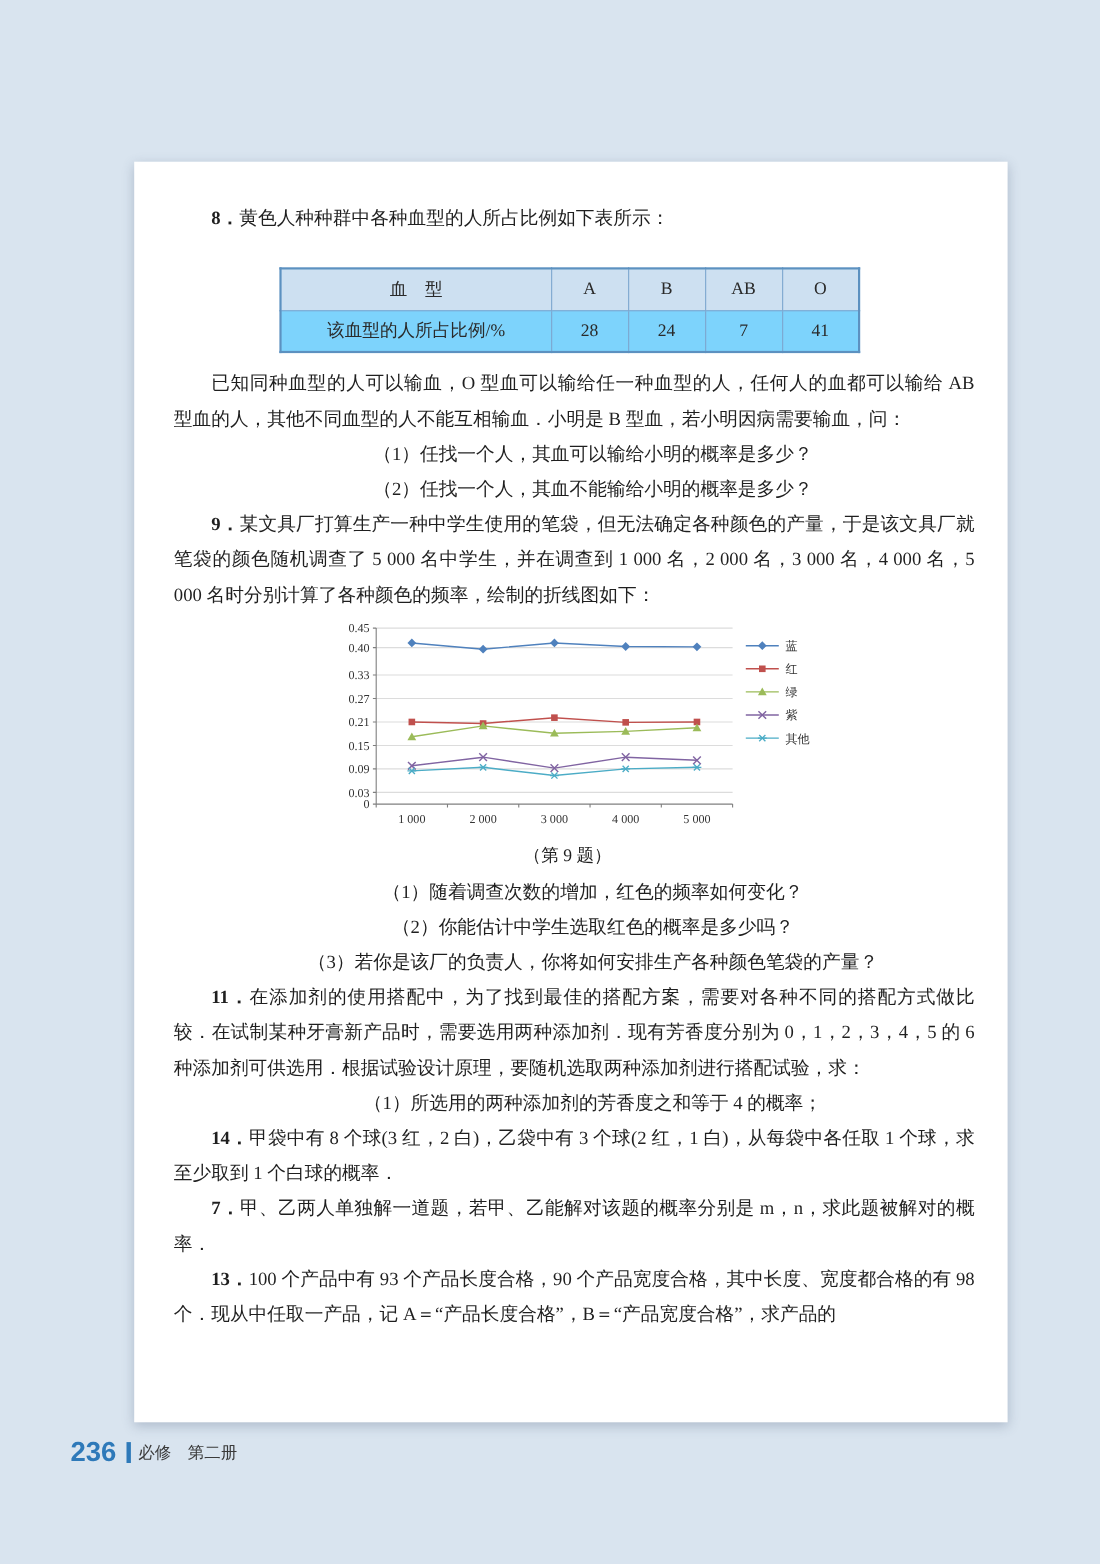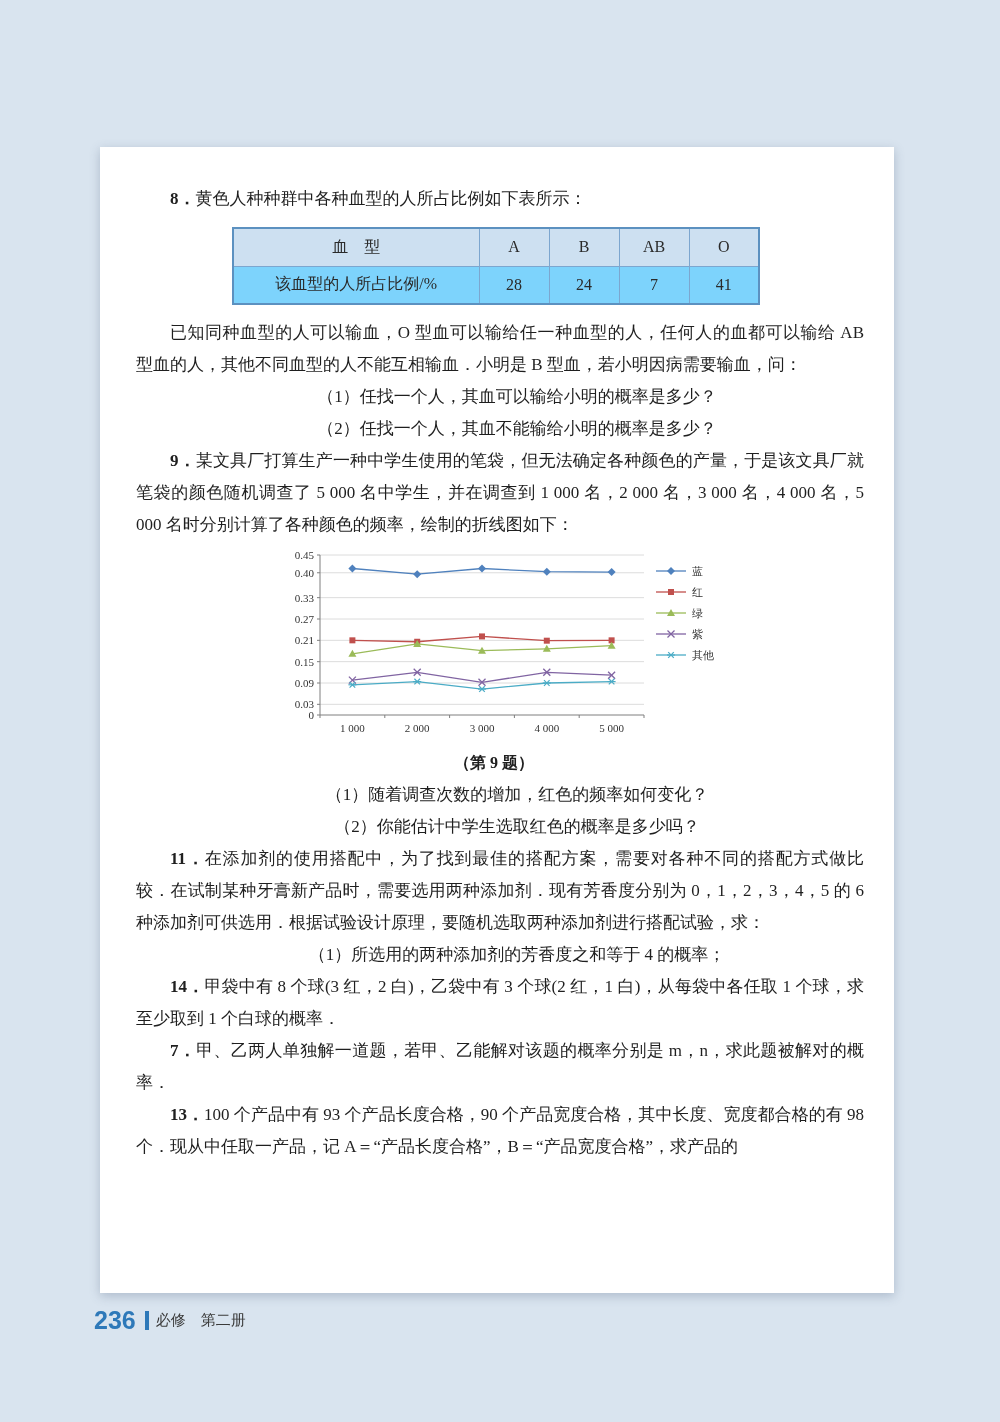--- a/index.html
+++ b/index.html
@@ -5,44 +5,44 @@
   * { margin:0; padding:0; box-sizing:border-box; }
   html,body { width:1000px; height:1422px; }
   body {
     background:#d9e4ef;
     font-family:"Liberation Serif","DejaVu Serif",serif;
     color:#1f1f1f;
     position:relative;
     overflow:hidden;
   }
   .page {
-    position:absolute; left:100px; top:147px;
+    position:absolute; left:122px; top:147px;
     width:794px; height:1146px;
     background:#ffffff;
     box-shadow:0 3px 10px rgba(60,80,110,.28);
     padding:36px 30px 16px 36px;
     overflow:hidden;
   }
   .para { font-size:17px; line-height:32px; text-align:justify; }
   .indent { text-indent:2em; }
   .qline { font-size:17px; line-height:32px; text-indent:2em;text-align:center; }
   b.num { font-weight:bold; }
 
-  .blood-table { border-collapse:collapse; margin:12px 0 12px 96px; border:2px solid #5c91c0; }
+  .blood-table { border-collapse:collapse; margin:28px 0 12px 96px; border:2px solid #5c91c0; }
   .blood-table td { border:1px solid #7ca6cf; text-align:center; font-size:16px; color:#2a2a2a; height:38px; }
   .blood-table td.c0 { width:246px; }
   .blood-table td.cv { width:70px; }
   .blood-table tr.thead td { background:#cde0f1; }
   .blood-table tr.trow td { background:#7dd3fc; }
 
   .chart { margin:6px 0 0 138px; width:470px; height:200px; }
   .chart svg text { font-family:"Liberation Serif","DejaVu Serif",serif; fill:#333; }
-  .chart-caption { font-size:16px; line-height:32px; width:440px; margin-left:138px; text-align:center;font-weight:bold; }
-
-  .footer { position:absolute; left:94px; top:1306px; white-space:nowrap; }
+  .chart-caption { font-size:16px; line-height:32px; width:440px; margin-left:138px; text-align:center; }
+
+  .footer { position:absolute; left:64px; top:1306px; white-space:nowrap; }
   .footer .pnum {
     font-family:"Liberation Sans","DejaVu Sans",sans-serif;
     font-size:25px; font-weight:bold; color:#2e79b9; vertical-align:middle;
   }
   .footer .fbar {
     display:inline-block; width:4px; height:19px; background:#2e79b9;
     margin:0 7px 0 9px; vertical-align:middle;
   }
   .footer .ftext { font-size:15px; color:#3a3a3a; vertical-align:middle; }
 </style>
@@ -179,20 +179,21 @@
         <line x1="382" y1="108" x2="412" y2="108" stroke="#4BACC6" stroke-width="1.3"></line>
         <line x1="393" y1="108" x2="401" y2="108" stroke="#4BACC6" stroke-width="1.2"></line>
         <line x1="394.2" y1="105.2" x2="399.8" y2="110.8" stroke="#4BACC6" stroke-width="1.2"></line>
         <line x1="394.2" y1="110.8" x2="399.8" y2="105.2" stroke="#4BACC6" stroke-width="1.2"></line>
         <text x="418" y="112" text-anchor="start" font-size="11">其他</text>
       </svg></div>
   <p class="chart-caption">（第 9 题）</p>
 
   <p class="qline">（1）随着调查次数的增加，红色的频率如何变化？</p>
   <p class="qline">（2）你能估计中学生选取红色的概率是多少吗？</p>
+  <p class="qline">（3）若你是该厂的负责人，你将如何安排生产各种颜色笔袋的产量？</p>
 
   <p class="para indent"><b class="num">11．</b><span>在添加剂的使用搭配中，为了找到最佳的搭配方案，需要对各种不同的搭配方式做比较．在试制某种牙膏新产品时，需要选用两种添加剂．现有芳香度分别为 0，1，2，3，4，5 的 6 种添加剂可供选用．根据试验设计原理，要随机选取两种添加剂进行搭配试验，求：</span></p>
   <p class="qline">（1）所选用的两种添加剂的芳香度之和等于 4 的概率；</p>
 
   <p class="para indent"><b class="num">14．</b><span>甲袋中有 8 个球(3 红，2 白)，乙袋中有 3 个球(2 红，1 白)，从每袋中各任取 1 个球，求至少取到 1 个白球的概率．</span></p>
 
   <p class="para indent"><b class="num">7．</b><span>甲、乙两人单独解一道题，若甲、乙能解对该题的概率分别是 m，n，求此题被解对的概率．</span></p>
 
   <p class="para indent"><b class="num">13．</b><span>100 个产品中有 93 个产品长度合格，90 个产品宽度合格，其中长度、宽度都合格的有 98 个．现从中任取一产品，记 A＝“产品长度合格”，B＝“产品宽度合格”，求产品的</span></p>
 

